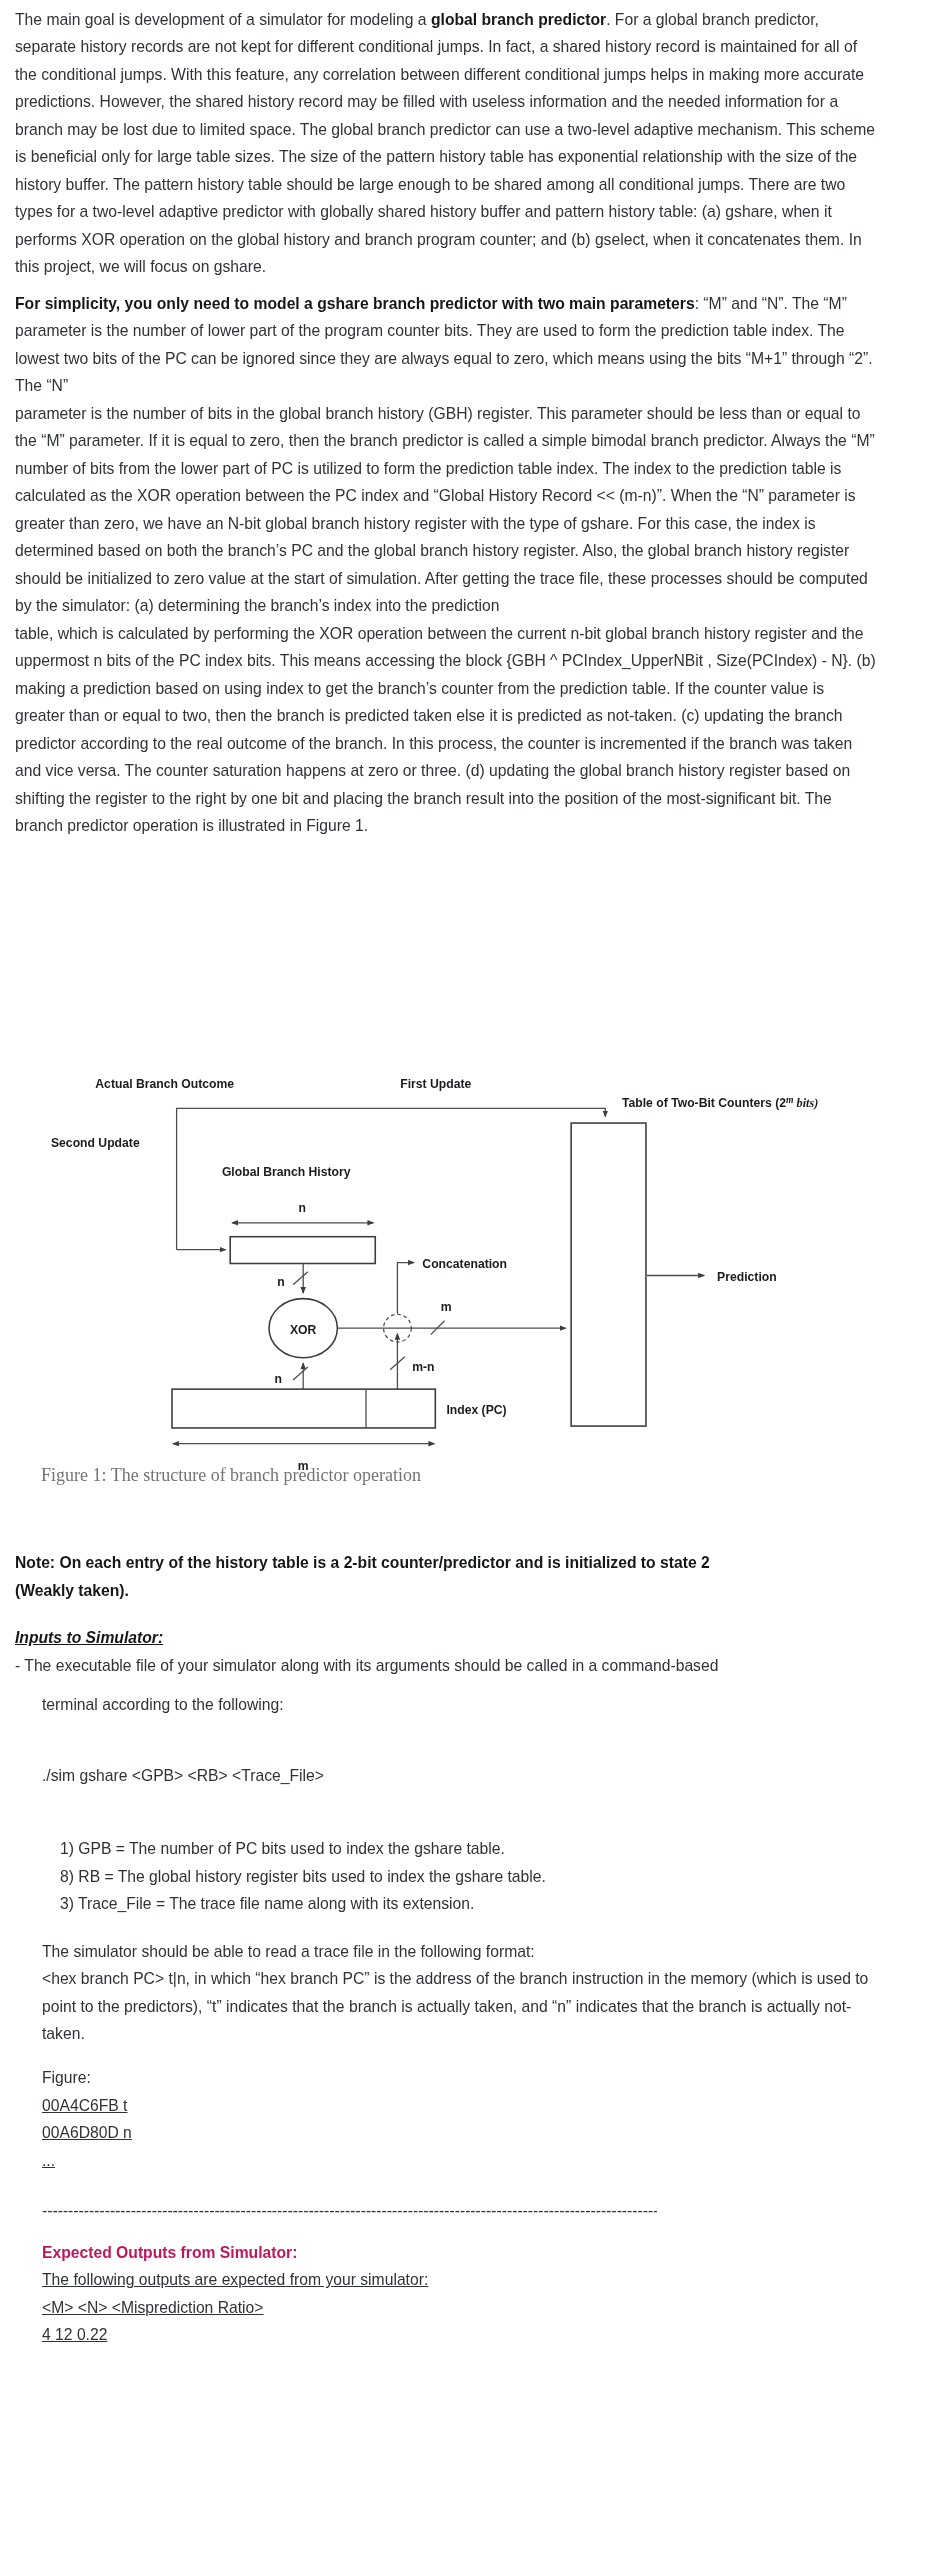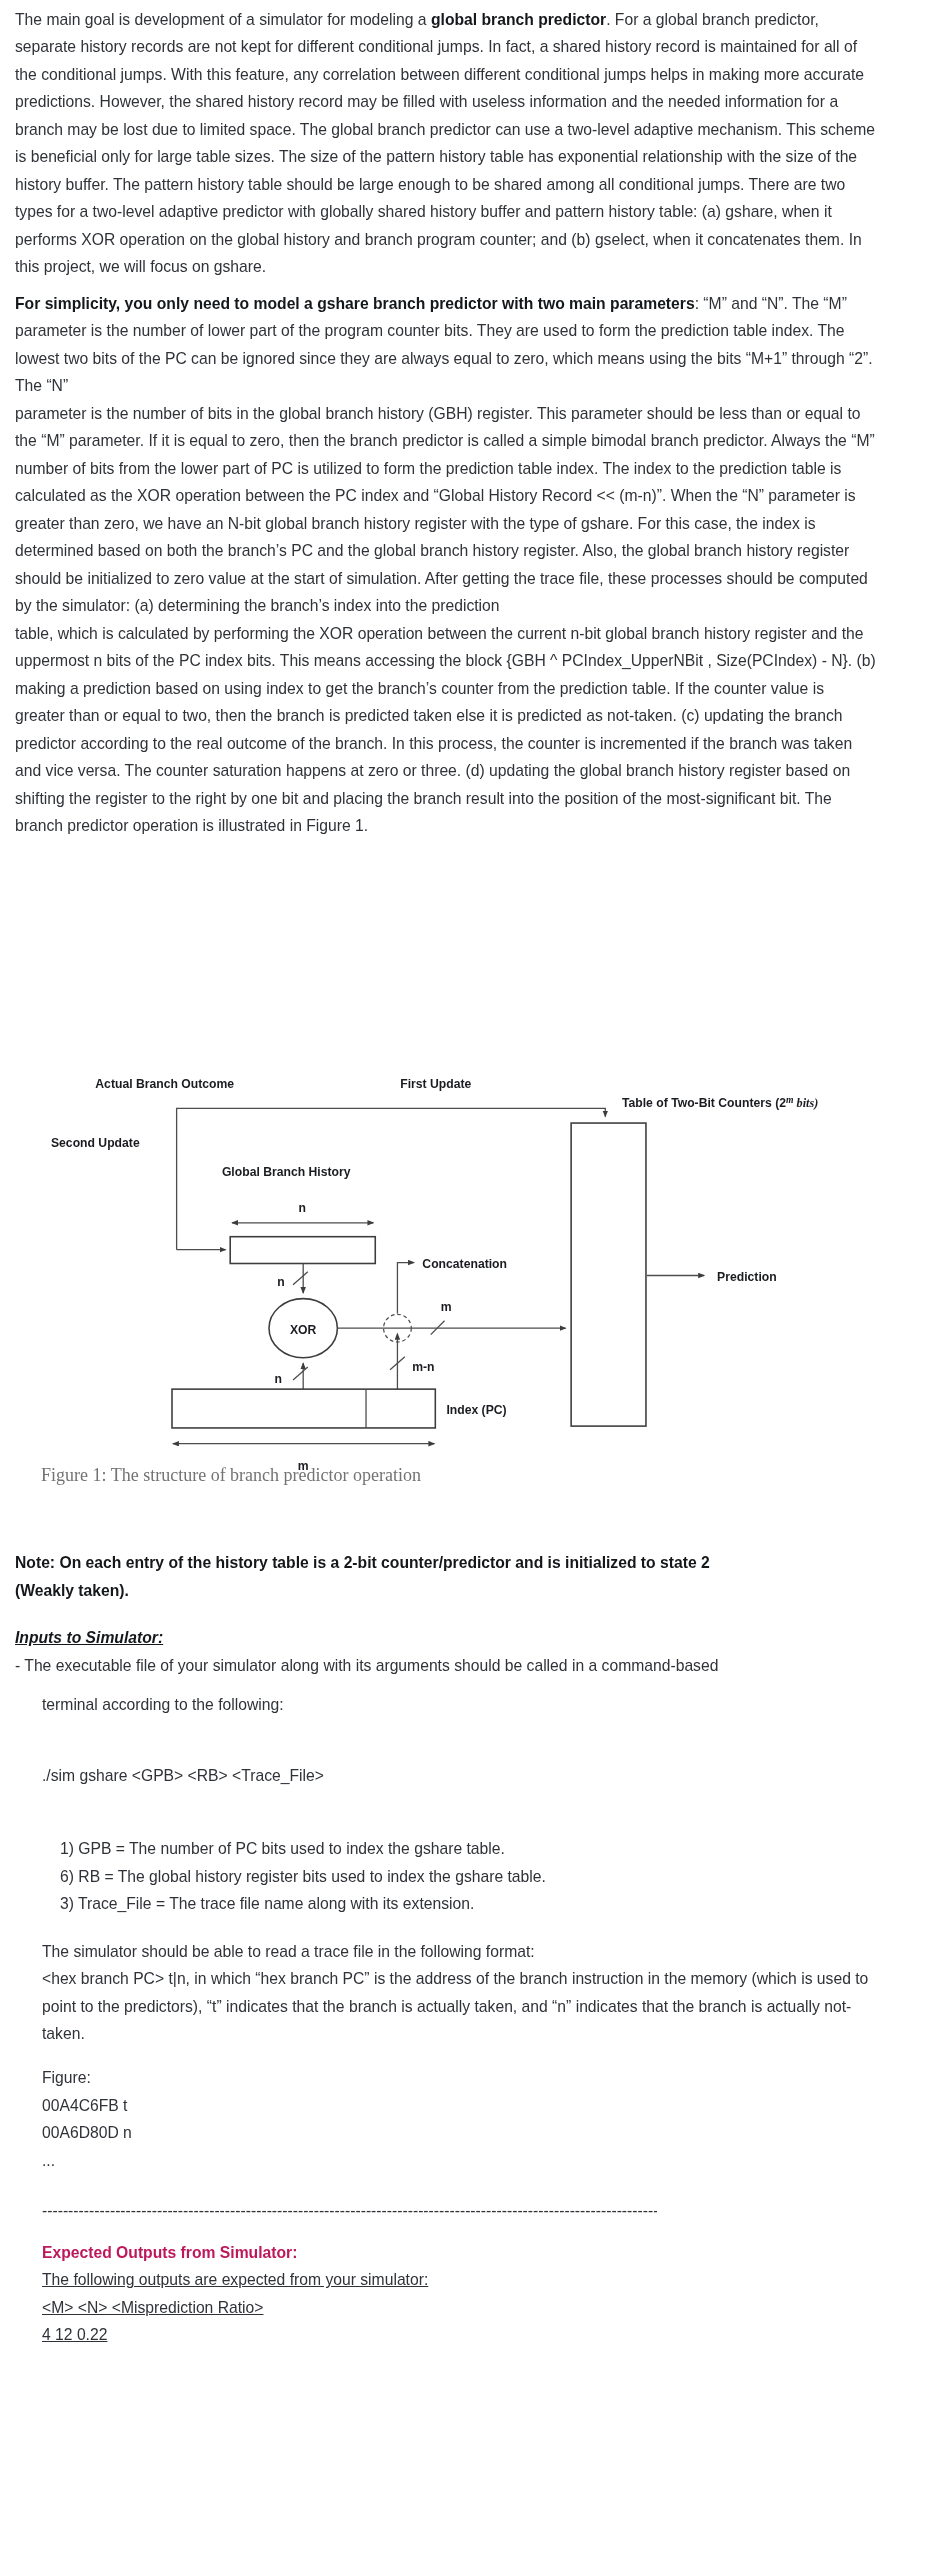--- a/index.html
+++ b/index.html
@@ -27,21 +27,21 @@
   .sec-note{position:absolute;top:1549px;left:15px;width:863px;font-weight:700;color:#15181b;}
   .sec-lower{position:absolute;top:1624px;left:15px;width:869px;}
   .h-inputs{font-size:15.7px;font-weight:700;font-style:italic;color:#15181b;margin:0;line-height:27.5px;text-decoration:underline;}
   .p-bullet{margin:0;}
   .p-terminal{margin:12px 0 0 27px;}
   .p-cmd{margin:43px 0 0 27px;}
   .arg-list{margin:46px 0 0 45px;}
   .p-trace-intro{margin:20.3px 0 0 27px;}
   .p-trace-format{margin:0 0 0 27px;}
   .p-exlabel{margin:16.6px 0 0 27px;}
-  .ex-line{margin:0 0 0 27px;}
+  .ex-line{margin:0 0 0 27px;text-decoration:underline;}
   .p-dashes{margin:23px 0 0 27px;width:615px;overflow:hidden;white-space:nowrap;color:#2f3237;}
   .h-expected{margin:14px 0 0 27px;font-weight:700;color:#be185d;line-height:27.5px;font-size:15.7px;}
   .out-line{margin:0 0 0 27px;text-decoration:underline;}
 </style>
 </head>
 <body>
 
 <div class="sec-top">
   <p class="para"><span>The main goal is development of a simulator for modeling a </span><strong>global branch predictor</strong><span>. For a global branch predictor, separate history records are not kept for different conditional jumps. In fact, a shared history record is maintained for all of the conditional jumps. With this feature, any correlation between different conditional jumps helps in making more accurate predictions. However, the shared history record may be filled with useless information and the needed information for a branch may be lost due to limited space. The global branch predictor can use a two-level adaptive mechanism. This scheme is beneficial only for large table sizes. The size of the pattern history table has exponential relationship with the size of the history buffer. The pattern history table should be large enough to be shared among all conditional jumps. There are two types for a two-level adaptive predictor with globally shared history buffer and pattern history table: (a) gshare, when it performs XOR operation on the global history and branch program counter; and (b) gselect, when it concatenates them. In this project, we will focus on gshare.</span></p>
   <p class="para"><strong>For simplicity, you only need to model a gshare branch predictor with two main parameters</strong><span>: “M” and “N”. The “M” parameter is the number of lower part of the program counter bits. They are used to form the prediction table index. The lowest two bits of the PC can be ignored since they are always equal to zero, which means using the bits “M+1” through “2”. The “N”</span><br><span>parameter is the number of bits in the global branch history (GBH) register. This parameter should be less than or equal to the “M” parameter. If it is equal to zero, then the branch predictor is called a simple bimodal branch predictor. Always the “M” number of bits from the lower part of PC is utilized to form the prediction table index. The index to the prediction table is calculated as the XOR operation between the PC index and “Global History Record &lt;&lt; (m-n)”. When the “N” parameter is greater than zero, we have an N-bit global branch history register with the type of gshare. For this case, the index is determined based on both the branch’s PC and the global branch history register. Also, the global branch history register should be initialized to zero value at the start of simulation. After getting the trace file, these processes should be computed by the simulator: (a) determining the branch’s index into the prediction</span><br><span>table, which is calculated by performing the XOR operation between the current n-bit global branch history register and the uppermost n bits of the PC index bits. This means accessing the block {GBH ^ PCIndex_UpperNBit , Size(PCIndex) - N}. (b) making a prediction based on using index to get the branch’s counter from the prediction table. If the counter value is greater than or equal to two, then the branch is predicted taken else it is predicted as not-taken. (c) updating the branch predictor according to the real outcome of the branch. In this process, the counter is incremented if the branch was taken and vice versa. The counter saturation happens at zero or three. (d) updating the global branch history register based on shifting the register to the right by one bit and placing the branch result into the position of the most-significant bit. The branch predictor operation is illustrated in Figure 1.</span></p>
@@ -108,21 +108,21 @@
   <div>(Weakly taken).</div>
 </div>
 
 <div class="sec-lower">
   <h2 class="h-inputs">Inputs to Simulator:</h2>
   <p class="p-bullet">- The executable file of your simulator along with its arguments should be called in a command-based</p>
   <p class="p-terminal">terminal according to the following:</p>
   <p class="p-cmd">./sim gshare &lt;GPB&gt; &lt;RB&gt; &lt;Trace_File&gt;</p>
   <div class="arg-list">
     <div>1) GPB = The number of PC bits used to index the gshare table.</div>
-    <div>6) RB = The global history register bits used to index the gshare table.</div>
+    <div>8) RB = The global history register bits used to index the gshare table.</div>
     <div>3) Trace_File = The trace file name along with its extension.</div>
   </div>
   <p class="p-trace-intro">The simulator should be able to read a trace file in the following format:</p>
   <p class="p-trace-format">&lt;hex branch PC&gt; t|n, in which “hex branch PC” is the address of the branch instruction in the memory (which is used to point to the predictors), “t” indicates that the branch is actually taken, and “n” indicates that the branch is actually not-taken.</p>
   <p class="p-exlabel">Figure:</p>
   <div class="ex-line">00A4C6FB t</div>
   <div class="ex-line">00A6D80D n</div>
   <div class="ex-line">...</div>
   <p class="p-dashes">------------------------------------------------------------------------------------------------------------------------</p>
   <h2 class="h-expected">Expected Outputs from Simulator:</h2>

